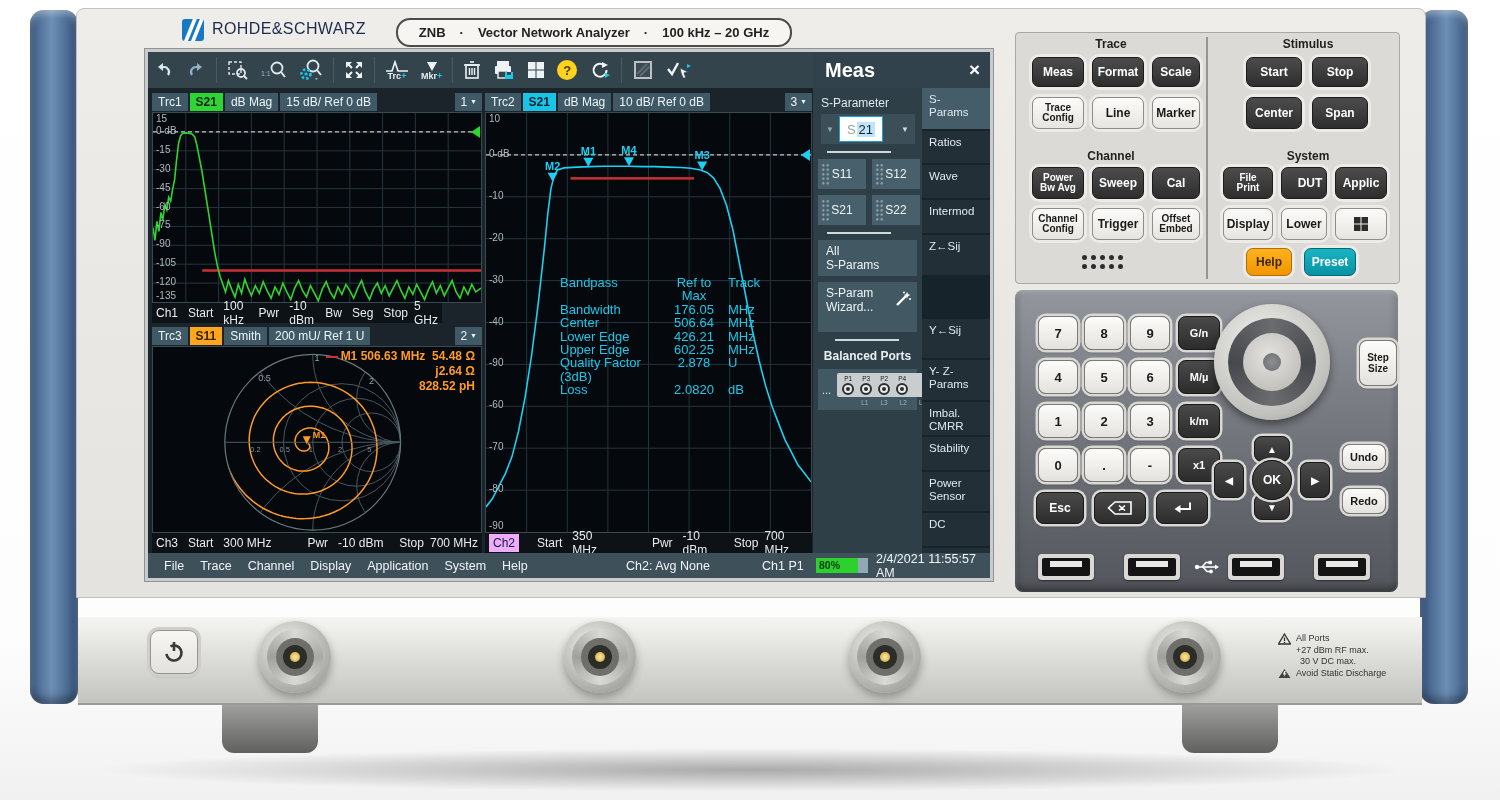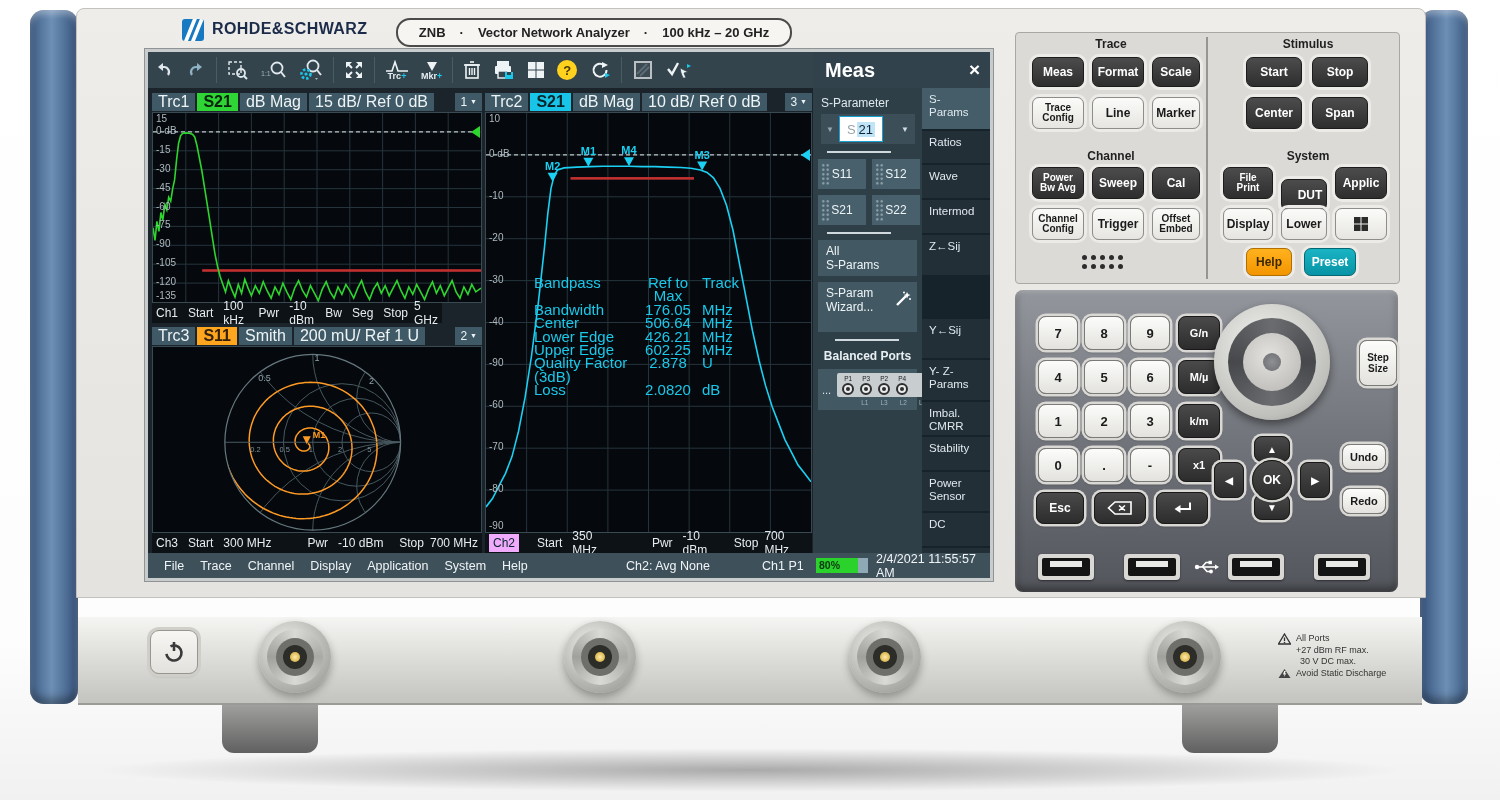--- a/index.html
+++ b/index.html
@@ -5,48 +5,48 @@
   html,body{margin:0;padding:0;background:#fff;font-family:"Liberation Sans","DejaVu Sans",sans-serif;}
   .stage{position:relative;width:1500px;height:800px;background:linear-gradient(180deg,#ffffff 0%,#fdfdfd 80%,#f1f1f1 100%);overflow:hidden;}
   .abs{position:absolute;}
   .pre{white-space:pre-line;}
   
   .handle{top:10px;width:48px;height:694px;border-radius:14px;background:linear-gradient(90deg,#3d5c85 0%,#6d8fb5 45%,#54749c 70%,#35517a 100%);box-shadow:inset 0 4px 6px rgba(255,255,255,.35), inset 0 -6px 8px rgba(0,0,0,.35);}
   .handle.right{background:linear-gradient(90deg,#35517a 0%,#54749c 30%,#6d8fb5 55%,#3d5c85 100%);}
   .face{left:76px;top:8px;width:1348px;height:588px;background:linear-gradient(180deg,#eeede9,#e4e3df);border:1px solid #c2c1bd;border-radius:8px 8px 0 0;}
   .brand-icon{left:182px;top:19px;width:22px;height:22px;background:#1779c2;border-radius:3px;overflow:hidden;}
   .brand-icon i{position:absolute;top:-3px;width:4px;height:30px;background:#fff;transform:skewX(-22deg);}
-  .brand-text{left:212px;top:20px;font-size:16px;font-weight:bold;color:#1c2b4a;letter-spacing:.4px;}
+  .brand-text{left:212px;top:20px;font-size:16px;font-weight:normal;color:#1c2b4a;letter-spacing:.4px;}
   .model-pill{left:396px;top:18px;width:392px;height:25px;border:2px solid #4a4a4a;border-radius:14px;display:flex;align-items:center;justify-content:center;gap:14px;font-size:13px;font-weight:bold;color:#222;background:#f6f5f2;}
   
   .screen{left:148px;top:52px;width:842px;height:526px;background:#1a242a;box-shadow:0 0 0 3px #c9cccd,0 0 0 4px #909394;}
   .toolbar{left:0;top:0;width:665px;height:36px;background:#33444d;display:flex;align-items:center;}
   .tb{height:30px;display:flex;align-items:center;justify-content:center;flex-direction:column;color:#e7eef2;margin:0 6px;cursor:default;}
   .tbsep{width:1px;height:26px;background:#4a5d66;margin:0 4px;}
   .tb-label{font-size:9px;line-height:9px;color:#e7eef2;font-weight:bold;}
   .plus{color:#19c8ea;font-weight:bold;}
   .meas-title{left:665px;top:0;width:177px;height:36px;background:#31424d;color:#fff;display:flex;align-items:center;}
   .meas-title .t{font-size:20px;margin-left:12px;font-weight:bold;}
   .meas-title .x{margin-left:auto;margin-right:10px;font-size:19px;font-weight:bold;}
   
   .hdr{height:20px;display:flex;align-items:center;}
-  .chip{background:#3f5a66;color:#eef4f6;font-size:16px;padding:0 6px;margin-right:2px;height:18px;line-height:18px;}
+  .chip{background:#3f5a66;color:#eef4f6;font-size:12px;padding:0 6px;margin-right:2px;height:18px;line-height:18px;}
   .chip.param-green{background:#2fd435;color:#07230b;font-weight:bold;}
   .chip.param-orange{background:#ffa51e;color:#33210a;font-weight:bold;}
   .chip.param-cyan{background:#18c5e8;color:#07242b;font-weight:bold;}
   .winchip{margin-left:auto;background:#3f5a66;color:#eef4f6;font-size:12px;height:18px;line-height:18px;padding:0 5px;display:flex;align-items:center;gap:3px;}
   .winchip b{font-size:7px;}
   .plot{background:#05090d;border:1px solid #3a4a52;box-sizing:border-box;}
   .tick{position:absolute;left:3px;font-size:10px;color:#aeb9bf;line-height:10px;}
   .footer{display:flex;align-items:center;background:#0c1216;color:#e6edf0;font-size:12px;height:20px;}
   .footer span{margin-right:10px;}
   .ch2chip{background:#f0abfc;color:#07242b;padding:0 4px;height:18px;line-height:18px;}
   .smith-readout{position:absolute;right:6px;top:2px;text-align:right;color:#ff9b24;font-size:12px;line-height:15px;font-weight:bold;}
   .leader{display:inline-block;width:12px;height:2px;background:#d03030;vertical-align:middle;margin-right:3px;}
-  .bptable{position:absolute;left:48px;top:163px;width:204px;color:#1ac8ea;font-size:15px;line-height:13.4px;}
+  .bptable{position:absolute;left:74px;top:163px;width:204px;color:#1ac8ea;font-size:13px;line-height:13.4px;}
   .bprow{display:flex;}
   .bprow .l{flex:1;text-align:left;}
   .bprow .v{width:54px;text-align:center;}
   .bprow .u{width:36px;text-align:left;padding-left:7px;}
   
   .meas-panel{left:665px;top:36px;width:109px;height:465px;background:#2e3f48;color:#e8eff2;}
   .mp-label{font-size:12px;color:#dfe8ec;margin:8px 0 4px 8px;}
   .combo{margin-left:8px;width:94px;height:30px;background:#3c4f59;display:flex;align-items:center;}
   .combo .car{width:18px;text-align:center;color:#93a5ad;font-size:8px;}
   .combo .field{width:42px;height:24px;background:#fff;display:flex;align-items:center;justify-content:center;font-size:13px;border:1px solid #19a0d0;}
@@ -365,20 +365,25 @@
           <text x="161.49349999999998" y="13.551249999999996" fill="#90a2ab" font-size="9">1</text>
           <text x="215.976" y="37.2775" fill="#90a2ab" font-size="9">2</text>
           <text x="97.15266666666665" y="105.275" fill="#7d8f98" font-size="7.5">0.2</text>
           <text x="126.44433333333333" y="105.275" fill="#7d8f98" font-size="7.5">0.5</text>
           <text x="155.736" y="105.275" fill="#7d8f98" font-size="7.5">1</text>
           <text x="185.02766666666665" y="105.275" fill="#7d8f98" font-size="7.5">2</text>
           <text x="214.31933333333333" y="105.275" fill="#7d8f98" font-size="7.5">5</text>
           <polygon points="149.736,89.275 157.736,89.275 153.736,97.275" fill="#ff9b24"></polygon>
           <text x="159.736" y="91.275" fill="#ff9b24" font-size="9" font-weight="bold">M1</text>
         </svg>
+      <div class="smith-readout">
+        <div><span class="leader"></span><span>M1</span> <span>506.63 MHz</span>&nbsp;&nbsp;<span>54.48 Ω</span></div>
+        <div>j2.64 Ω</div>
+        <div>828.52 pH</div>
+      </div>
     </div>
     <div class="abs footer" style="left:4px;top:481px;width:330px;box-sizing:border-box;padding:0 4px;">
       <span>Ch3</span>
       <span>Start</span>
       <span>300 MHz</span>
       <span style="margin-left:26px;">Pwr</span>
       <span>-10 dBm</span>
       <span style="margin-left:auto;margin-right:6px;">Stop</span>
       <span style="margin-right:0;">700 MHz</span>
     </div>
@@ -619,21 +624,21 @@
         <i></i>
       </div>
     <div class="gtitle" style="left:212px;top:4px;width:160px;">Stimulus</div>
     <button class="hk dark f12" style="left:230px;top:24px;width:56px;height:30px;">Start</button>
     <button class="hk dark f12" style="left:296px;top:24px;width:56px;height:30px;">Stop</button>
     <button class="hk dark f12" style="left:230px;top:64px;width:56px;height:32px;">Center</button>
     <button class="hk dark f12" style="left:296px;top:64px;width:56px;height:32px;">Span</button>
     <div class="gtitle" style="left:212px;top:116px;width:160px;">System</div>
     <button class="hk dark f10 pre" style="left:207px;top:134px;width:50px;height:32px;">File
 Print</button>
-    <button class="hk dark f12" style="left:265px;top:146px;width:46px;height:32px;padding-left:18px;">DUT</button>
+    <button class="hk dark f12" style="left:265px;top:134px;width:46px;height:32px;padding-left:18px;">DUT</button>
     <button class="hk dark f12" style="left:319px;top:134px;width:52px;height:32px;">Applic</button>
     <button class="hk light f12" style="left:207px;top:175px;width:50px;height:32px;">Display</button>
     <button class="hk light f12" style="left:265px;top:175px;width:46px;height:32px;">Lower</button>
     <button class="hk light" style="left:319px;top:175px;width:52px;height:32px;">
         <svg width="16" height="16">
           <rect x="1" y="1" width="6.5" height="6.5" fill="#2b2b2b"></rect>
           <rect x="8.5" y="1" width="6.5" height="6.5" fill="#2b2b2b"></rect>
           <rect x="1" y="8.5" width="6.5" height="6.5" fill="#2b2b2b"></rect>
           <rect x="8.5" y="8.5" width="6.5" height="6.5" fill="#2b2b2b"></rect>
         </svg>

